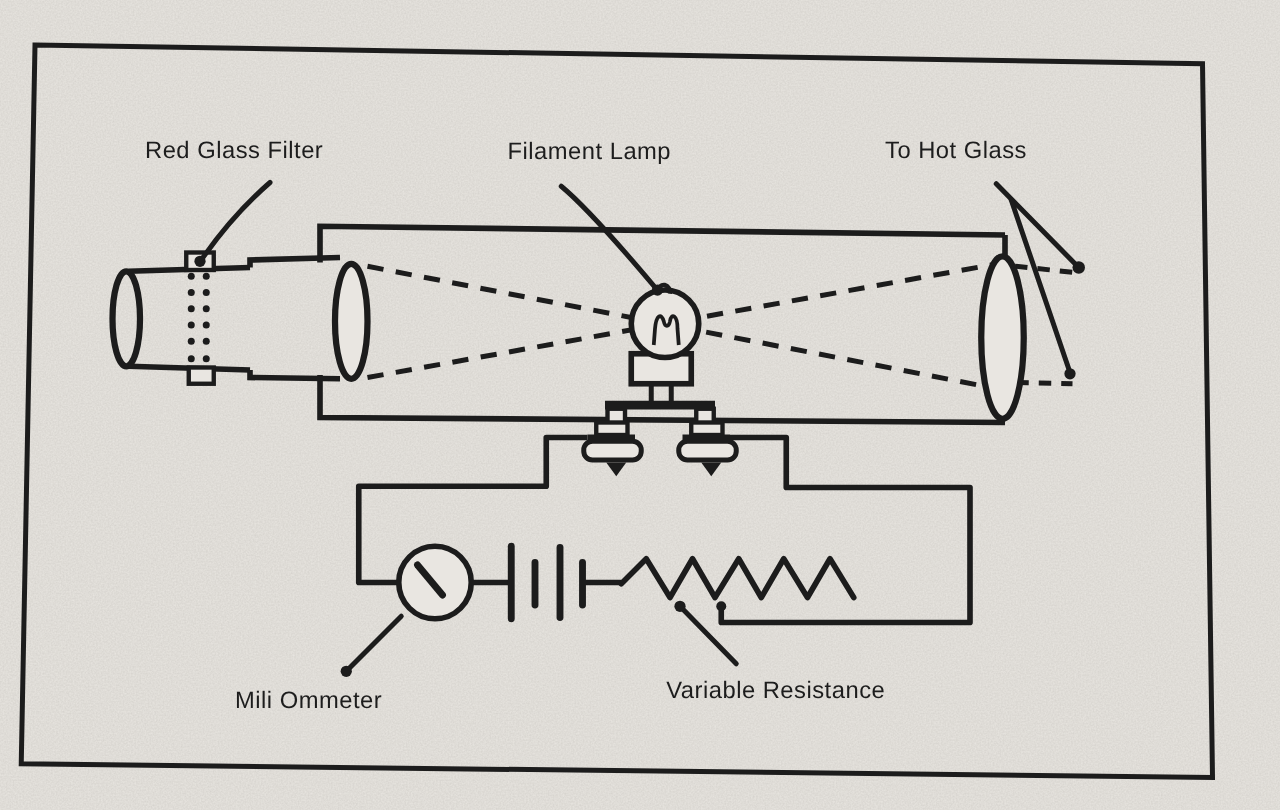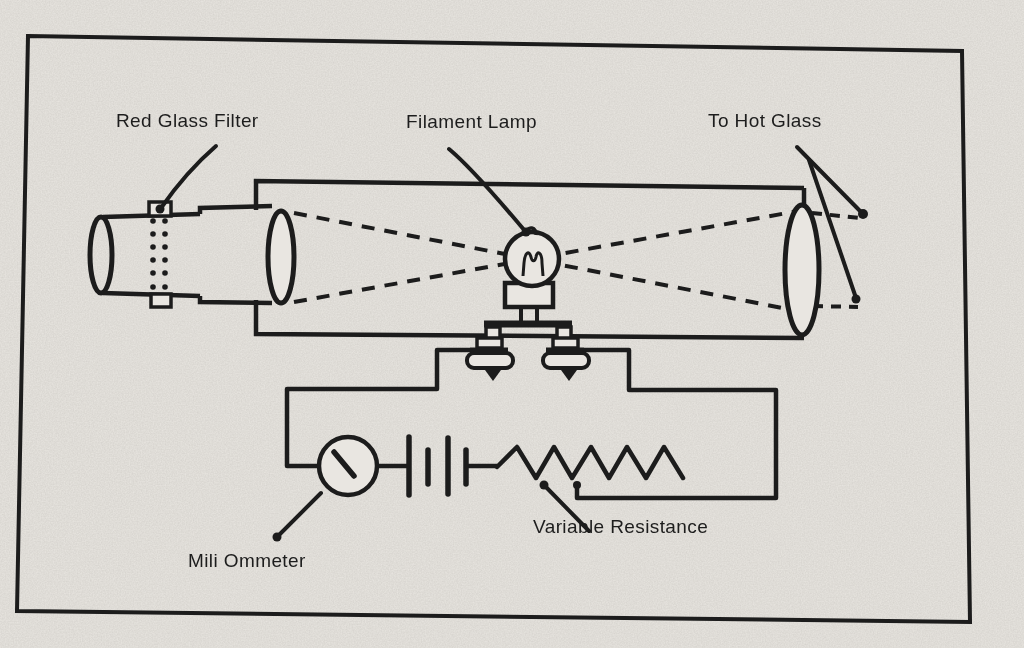--- a/index.html
+++ b/index.html
@@ -17,21 +17,21 @@
     line-height:1.1;
     color:#1d1d1d;
     letter-spacing:0.4px;
     white-space:nowrap;
     user-select:none;
   }
   #lbl-rgf{left:116px;top:111px;}
   #lbl-fl {left:406px;top:112px;}
   #lbl-thb{left:708px;top:111px;}
   #lbl-mo {left:188px;top:551px;}
-  #lbl-vr {left:533px;top:517px;text-align:right;}
+  #lbl-vr {left:533px;top:543px;text-align:right;}
 </style>
 </head>
 <body>
 
 <div id="page">
 
   <svg id="diagram" width="1024" height="648" viewBox="0 0 1024 648">
     <defs>
       <filter id="paperNoise" x="0" y="0" width="100%" height="100%">
         <feTurbulence type="fractalNoise" baseFrequency="0.75" numOctaves="2" seed="7" result="n"></feTurbulence>

